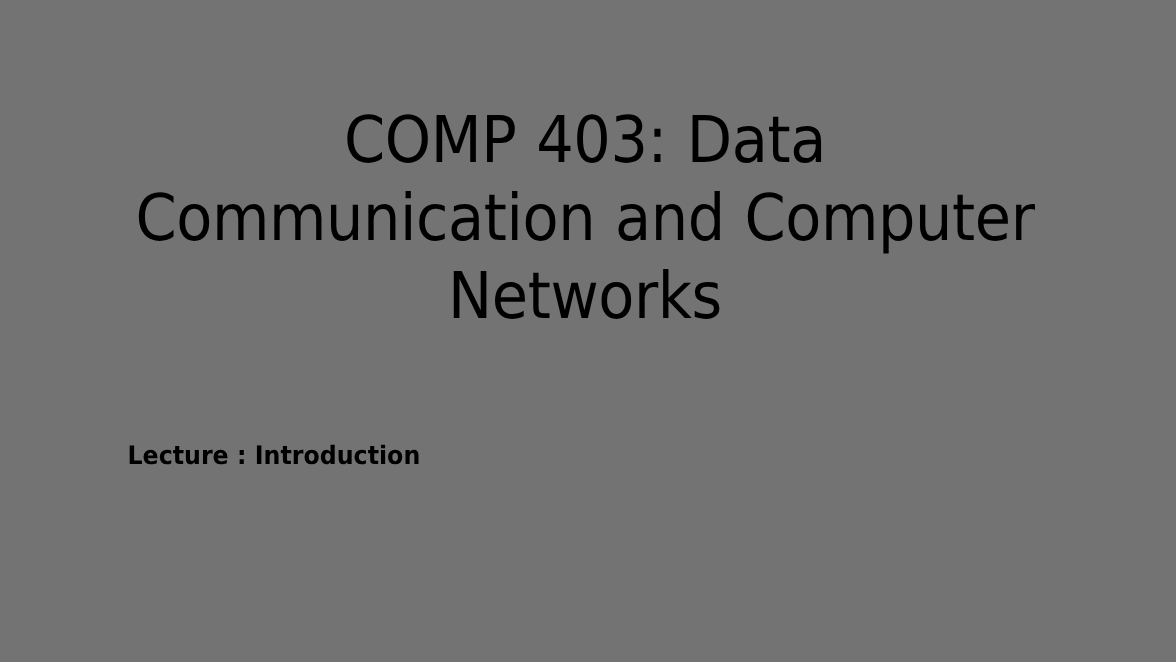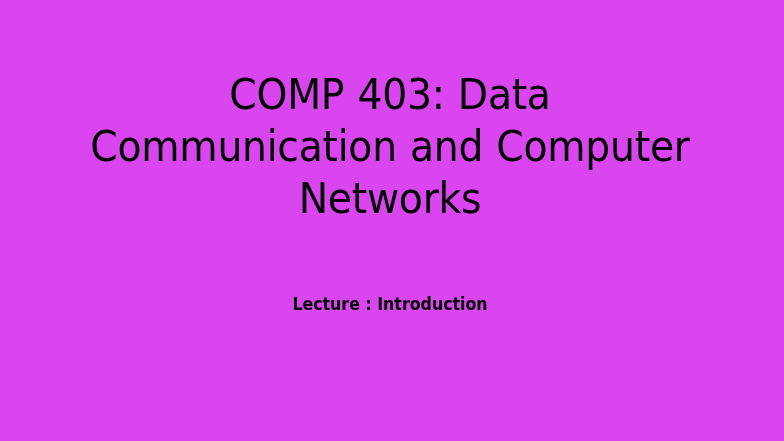--- a/index.html
+++ b/index.html
@@ -15,21 +15,21 @@
     font-family: "Liberation Sans", sans-serif;
     background: #ffffff;
   }
 
   
   .slide {
     position: relative;
     box-sizing: border-box;
     width: 784px;
     height: 441px;
-    background: #d946ef;
+    background: #737373;
     overflow: hidden;
   }
 
   
   .title-block {
     position: absolute;
     left: 62px;
     top: 68px;
     width: 656px;
     text-align: center;
@@ -69,21 +69,21 @@
     transform: scaleX(0.93);
     transform-origin: center top;
   }
 
   
   .lecture-block {
     position: absolute;
     left: 62px;
     top: 293px;
     width: 656px;
-    text-align: center;
+    text-align: left;
   }
 
   .slide-lecture {
     margin: 0;
     font-family: "DejaVu Sans", "Liberation Sans", sans-serif;
     font-size: 17px;
     line-height: 23px;
     font-weight: 700;
     color: #000000;
     transform: scaleX(0.93);

